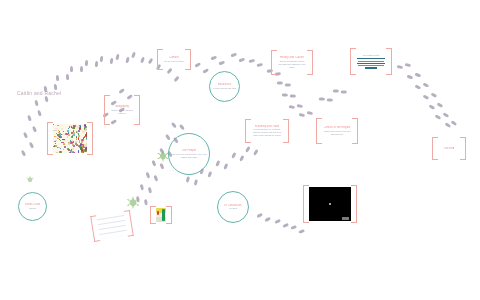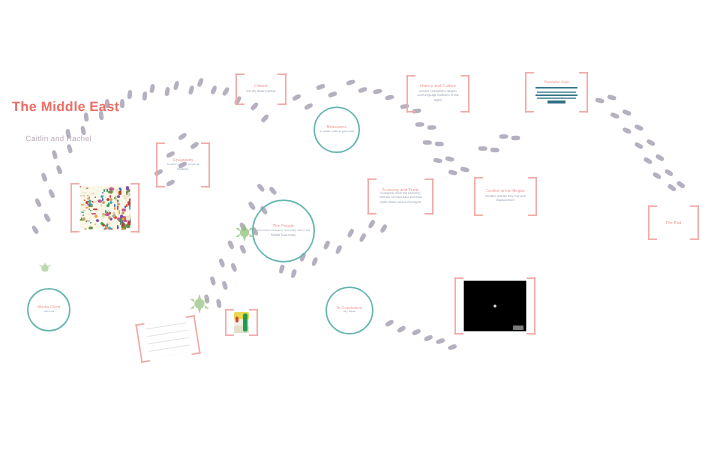--- a/index.html
+++ b/index.html
@@ -128,21 +128,20 @@
     background:
       linear-gradient(to bottom, transparent 0 2px, #c9cfdc 2px 2.6px, transparent 2.6px 5px) 0 0/100% 5px;
     opacity:.55;
   }
 </style>
 </head>
 <body>
 
 <div id="canvas">
 
-  <div id="main-title" style="left:8px;top:66px;">The Middle East</div>
   <div id="main-sub" style="left:17px;top:90px;">Caitlin and Rachel</div>
 
   <div id="footprints">
       <span class="foot" style="left:22px;top:150px;transform:rotate(-30deg);"></span>
       <span class="foot" style="left:30px;top:142px;transform:rotate(-30deg);"></span>
       <span class="foot" style="left:24px;top:132px;transform:rotate(-25deg);"></span>
       <span class="foot" style="left:33px;top:126px;transform:rotate(-25deg);"></span>
       <span class="foot" style="left:28px;top:115px;transform:rotate(-20deg);"></span>
       <span class="foot" style="left:38px;top:110px;transform:rotate(-20deg);"></span>
       <span class="foot" style="left:35px;top:100px;transform:rotate(-15deg);"></span>

